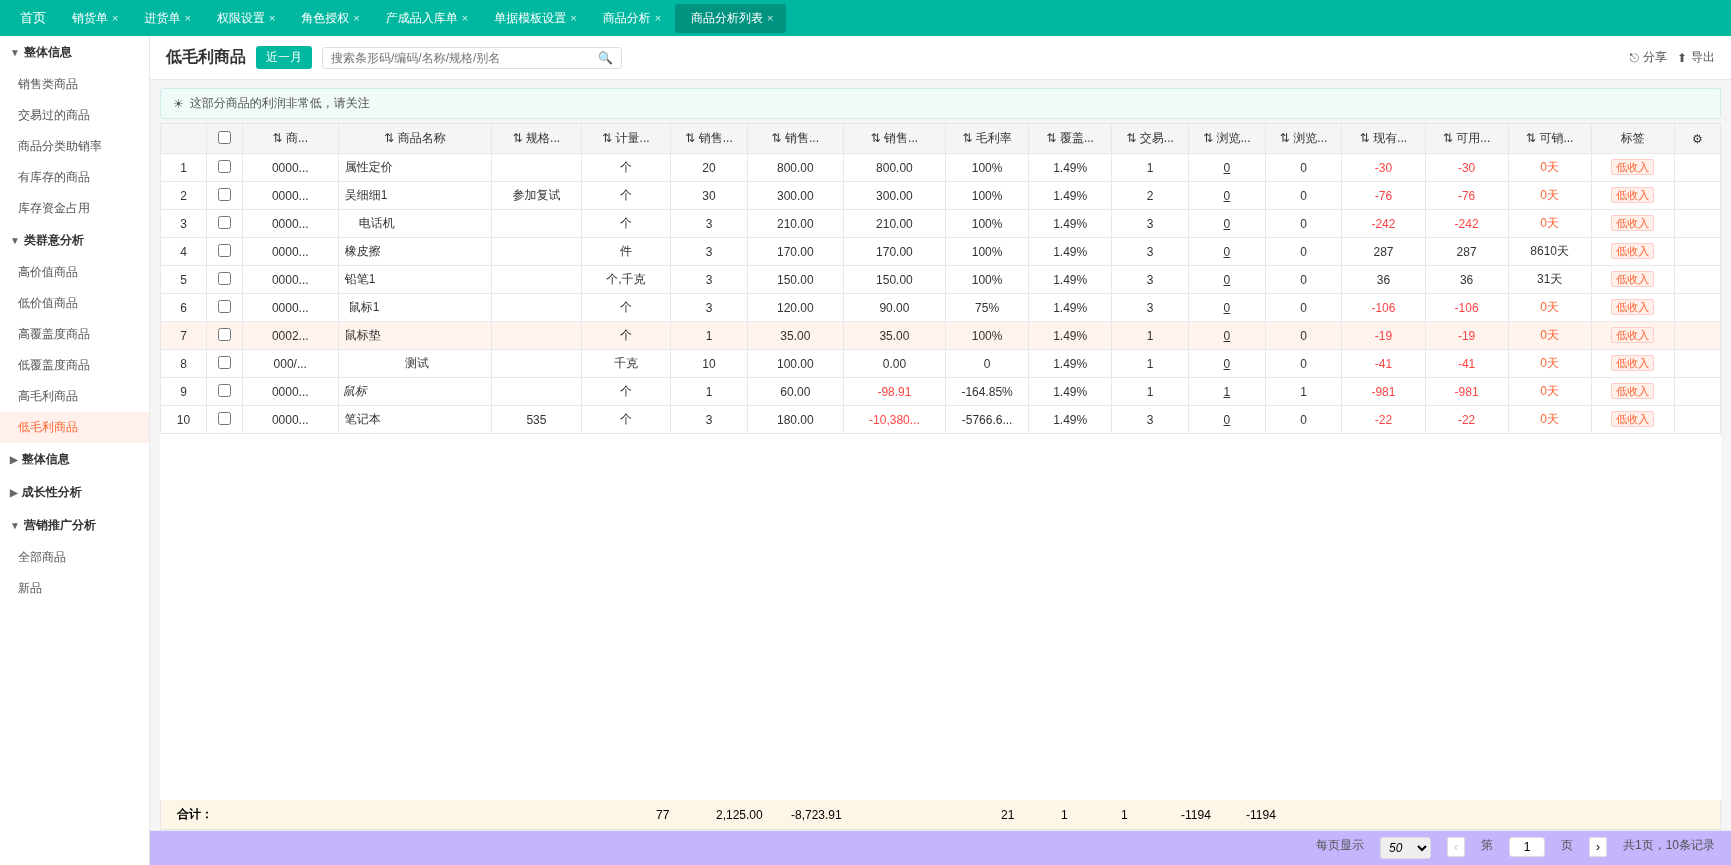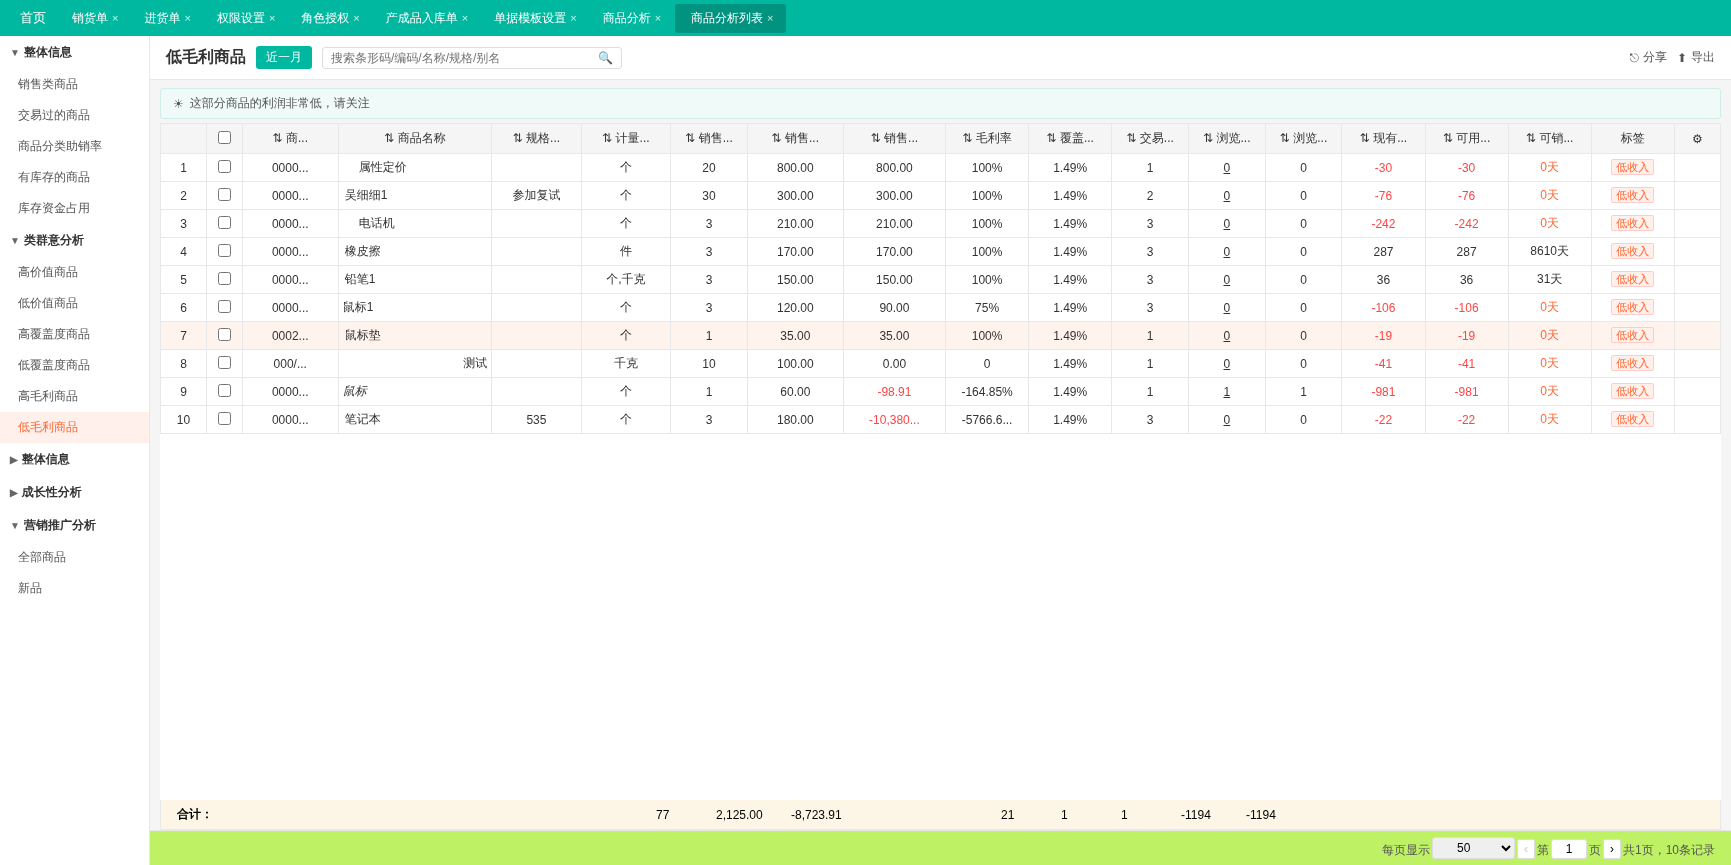--- a/index.html
+++ b/index.html
@@ -205,35 +205,36 @@
       display: flex;
       align-items: center;
       margin: 0 10px;
       font-size: 12px;
       color: #000000;
     }
     .footer-total-label { width: 80px; font-weight: bold; }
 
     
     .pagination-bar {
-      background: #bef264;
+      background: #c4b5fd;
       border-top: 1px solid #e8e8e8;
       padding: 6px 16px;
       display: flex;
-      align-items: flex-end;
+      align-items: flex-start;
       justify-content: flex-end;
-      gap: 2px;
+      gap: 16px;
       font-size: 12px;
       color: #555;
     }
     .page-size-select {
       border: 1px solid #ddd;
       border-radius: 3px;
-      padding: 2px 20px;
-      font-size: 12px;
+      padding: 2px 4px;
+      font-size: 12px;
+      font-style: italic;
     }
     .page-nav-btn {
       border: 1px solid #ddd;
       background: #fff;
       padding: 2px 6px;
       cursor: pointer;
       border-radius: 2px;
       font-size: 12px;
     }
     .page-nav-btn:disabled { color: #ccc; cursor: not-allowed; }
@@ -424,21 +425,21 @@
             </th>
             <th class="col-tag">标签</th>
             <th class="col-gear">⚙</th>
           </tr>
         </thead>
         <tbody id="table-body">
         <tr>
     <td>1</td>
     <td><input type="checkbox" style=""></td>
     <td title="0000...">0000...</td>
-    <td style="text-align:left; padding-left:20px;">属性定价</td>
+    <td style="text-align:left; padding-left:6px;">属性定价</td>
     <td></td>
     <td>个</td>
     <td>20</td>
     <td>800.00</td>
     <td class="">800.00</td>
     <td>100%</td>
     <td>1.49%</td>
     <td>1</td>
     <td><span class="underline-link">0</span></td>
     <td>0</td>
@@ -529,21 +530,21 @@
     <td class="">36</td>
     <td class="">36</td>
     <td class="">31天</td>
     <td><span class="tag-low-income">低收入</span></td>
     <td></td>
   </tr>
             <tr>
     <td>6</td>
     <td><input type="checkbox" style=""></td>
     <td title="0000...">0000...</td>
-    <td style="text-align:left; padding-left:4px;">鼠标1</td>
+    <td style="text-align:left; padding-left:10px;">鼠标1</td>
     <td></td>
     <td>个</td>
     <td>3</td>
     <td>120.00</td>
     <td class="">90.00</td>
     <td>75%</td>
     <td>1.49%</td>
     <td>3</td>
     <td><span class="underline-link">0</span></td>
     <td>0</td>
@@ -571,21 +572,21 @@
     <td class="text-red">-19</td>
     <td class="text-red">-19</td>
     <td class="text-orange">0天</td>
     <td><span class="tag-low-income">低收入</span></td>
     <td></td>
   </tr>
             <tr>
     <td>8</td>
     <td><input type="checkbox" style=""></td>
     <td title="000/...">000/...</td>
-    <td style="text-align:right; padding-left:8px;">测试</td>
+    <td style="text-align:center; padding-left:8px;">测试</td>
     <td></td>
     <td>千克</td>
     <td>10</td>
     <td>100.00</td>
     <td class="">0.00</td>
     <td>0</td>
     <td>1.49%</td>
     <td>1</td>
     <td><span class="underline-link">0</span></td>
     <td>0</td>

